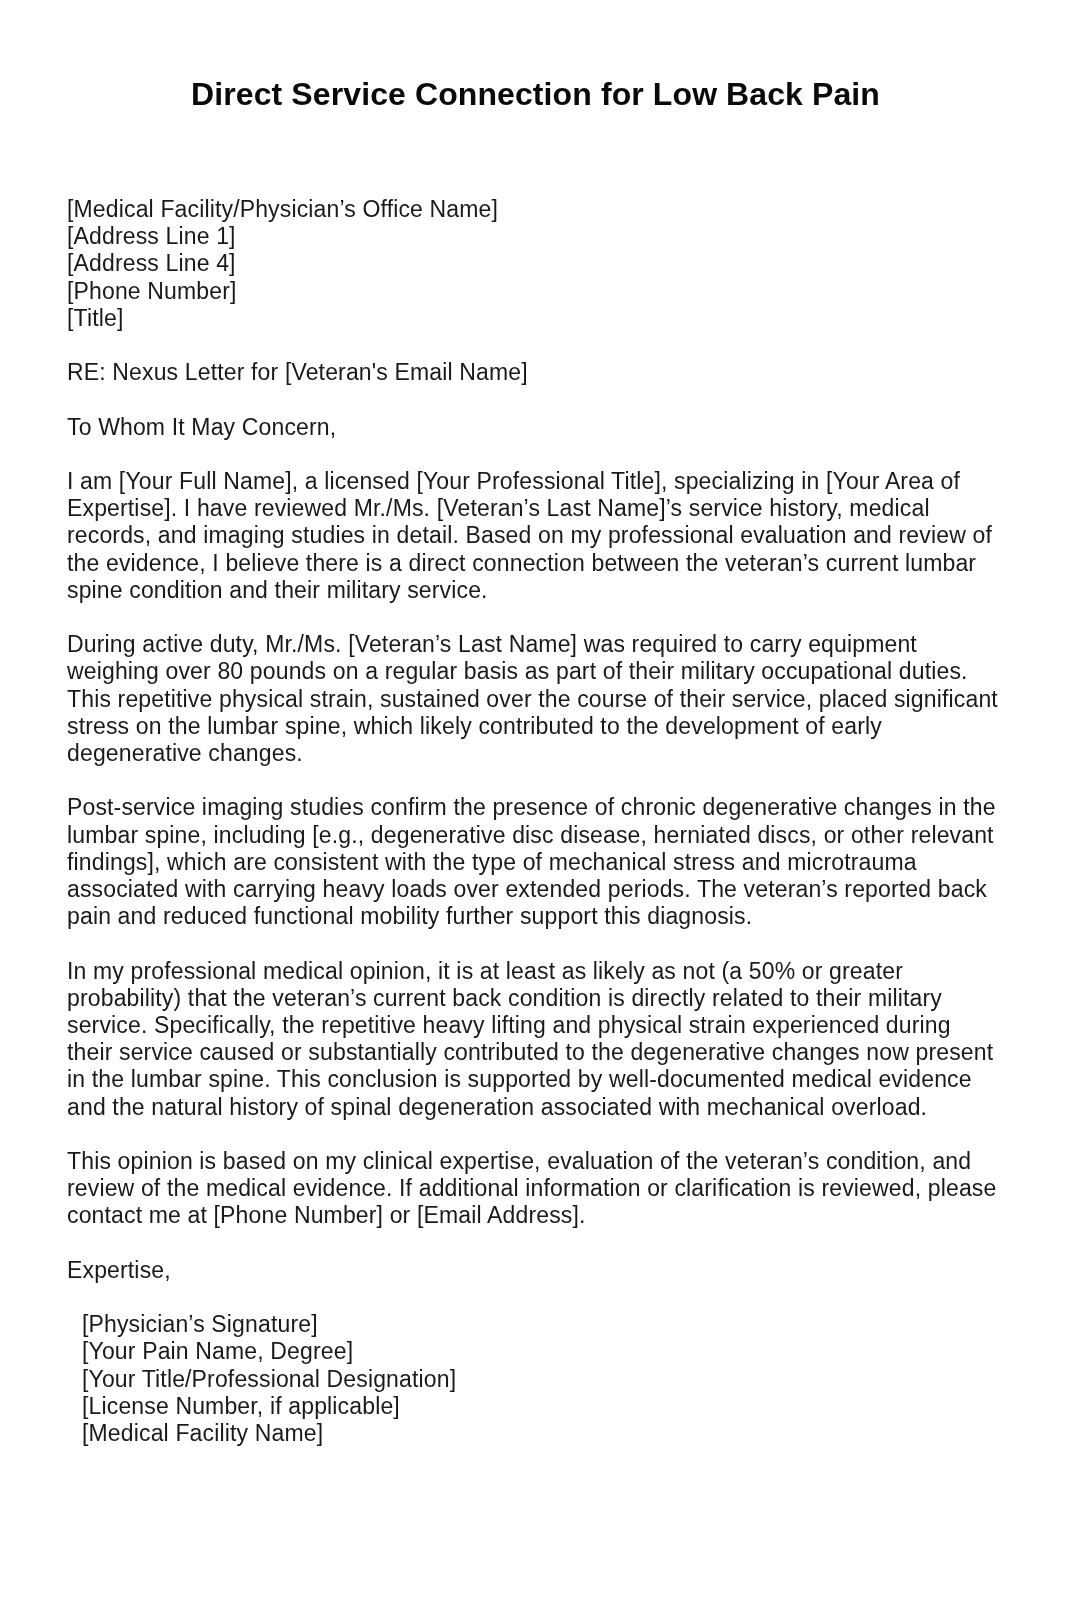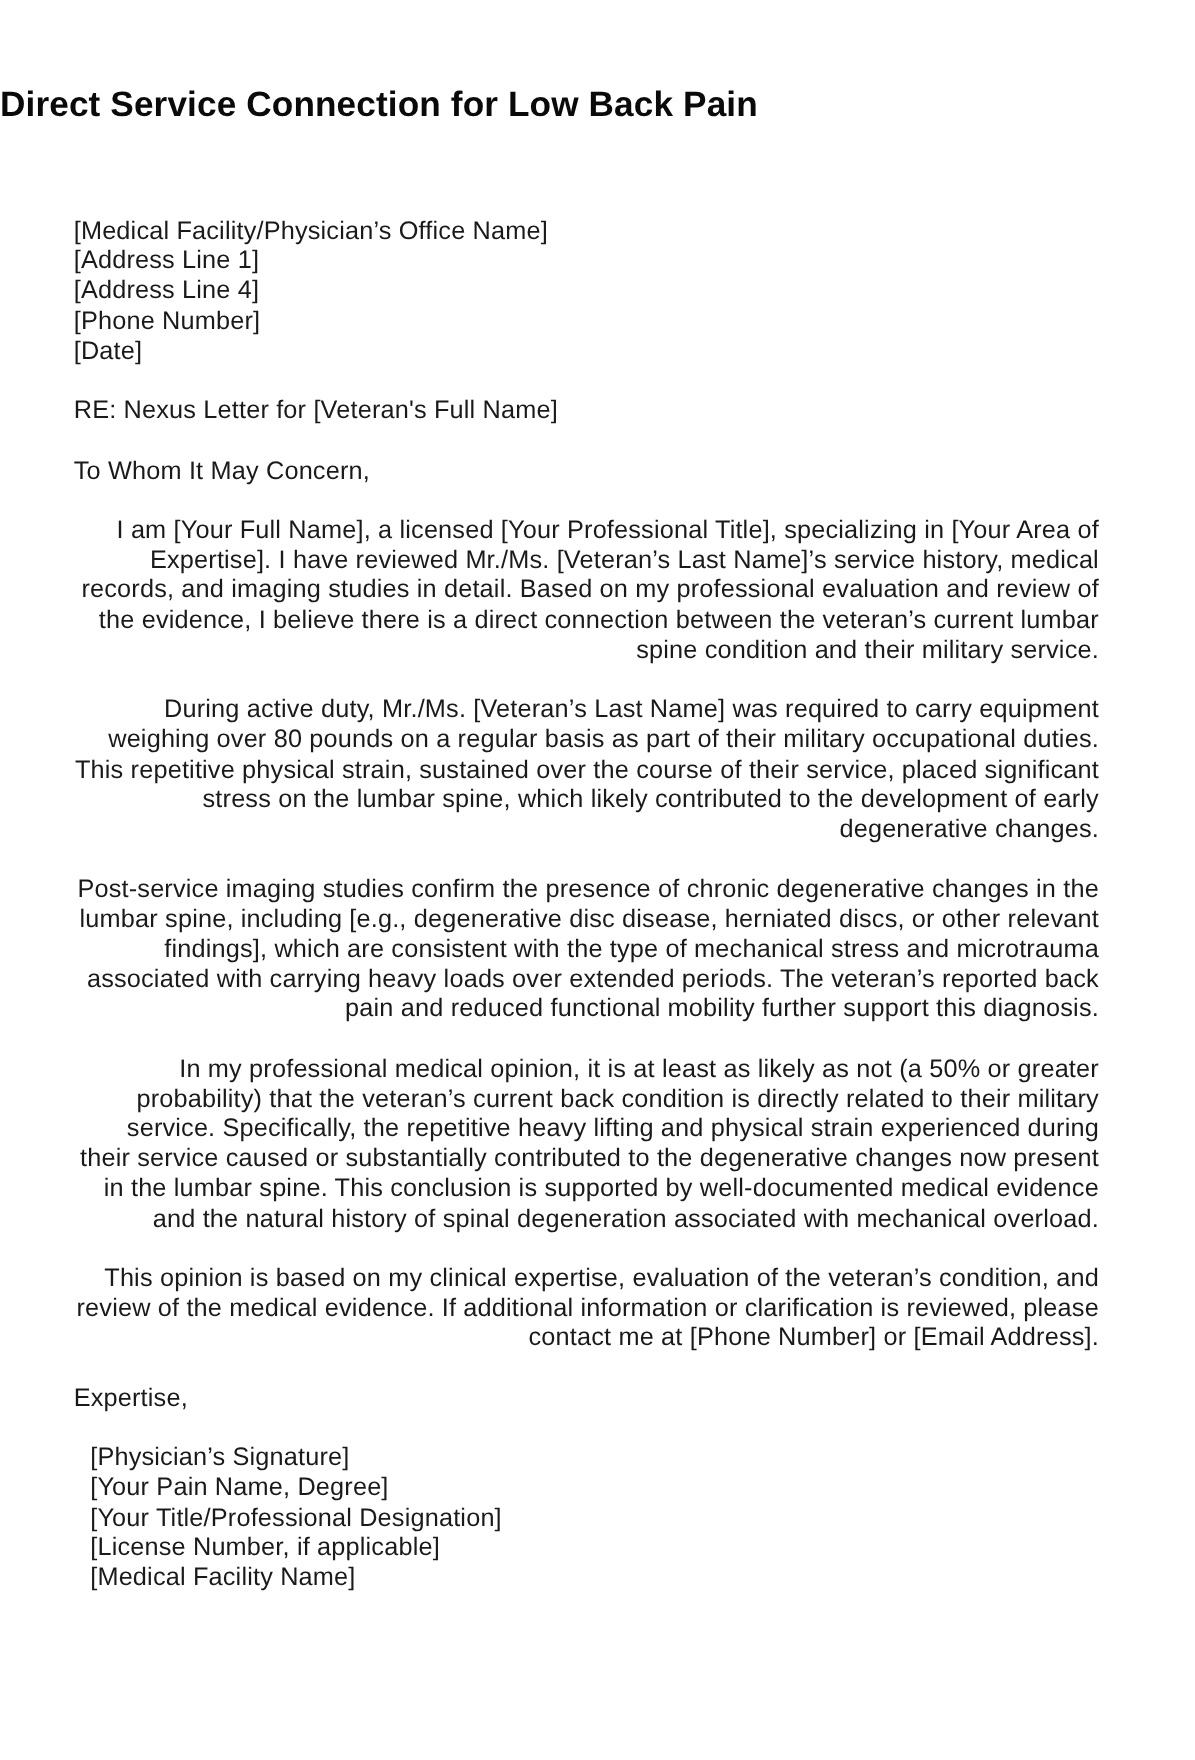--- a/index.html
+++ b/index.html
@@ -20,26 +20,27 @@
     height: 1600px;
     background: #ffffff;
     box-sizing: border-box;
     overflow: hidden;
   }
   .doc-title {
     position: absolute;
     top: 52px;
     left: 0;
     width: 866px;
-    text-align: left;
+    text-align: right;
     font-size: 32px;
     font-weight: bold;
     letter-spacing: 0.1px;
     line-height: 42px;
     color: #0a0a0a;
+    padding-left: 14px;
   }
   .letter-body {
     position: absolute;
     top: 196px;
     left: 67px;
     width: 932px;
     font-size: 23px;
     line-height: 27.2px;
     color: #1a1a1a;
     letter-spacing: 0.15px;
@@ -49,21 +50,21 @@
   }
   .addr-line {
     display: block;
     white-space: nowrap;
   }
   .gap {
     height: 27.2px;
   }
   .para {
     margin: 0;
-    text-align: right;
+    text-align: left;
   }
   .sig-line {
     display: block;
     white-space: nowrap;
     margin-left: 15px;
   }
 </style>
 </head>
 <body>
 
@@ -71,26 +72,26 @@
 
   <h1 class="doc-title">Direct Service Connection for Low Back Pain</h1>
 
   <div class="letter-body">
 
     <div class="block">
       <span class="addr-line">[Medical Facility/Physician’s Office Name]</span>
       <span class="addr-line">[Address Line 1]</span>
       <span class="addr-line">[Address Line 4]</span>
       <span class="addr-line">[Phone Number]</span>
-      <span class="addr-line">[Date]</span>
+      <span class="addr-line">[Title]</span>
     </div>
 
     <div class="gap"></div>
 
-    <div class="block">RE: Nexus Letter for [Veteran's Full Name]</div>
+    <div class="block">RE: Nexus Letter for [Veteran's Email Name]</div>
 
     <div class="gap"></div>
 
     <div class="block">To Whom It May Concern,</div>
 
     <div class="gap"></div>
 
     <p class="para">I am [Your Full Name], a licensed [Your Professional Title], specializing in [Your Area of Expertise]. I have reviewed Mr./Ms. [Veteran’s Last Name]’s service history, medical records, and imaging studies in detail. Based on my professional evaluation and review of the evidence, I believe there is a direct connection between the veteran’s current lumbar spine condition and their military service.</p>
     <div class="gap"></div>
 

